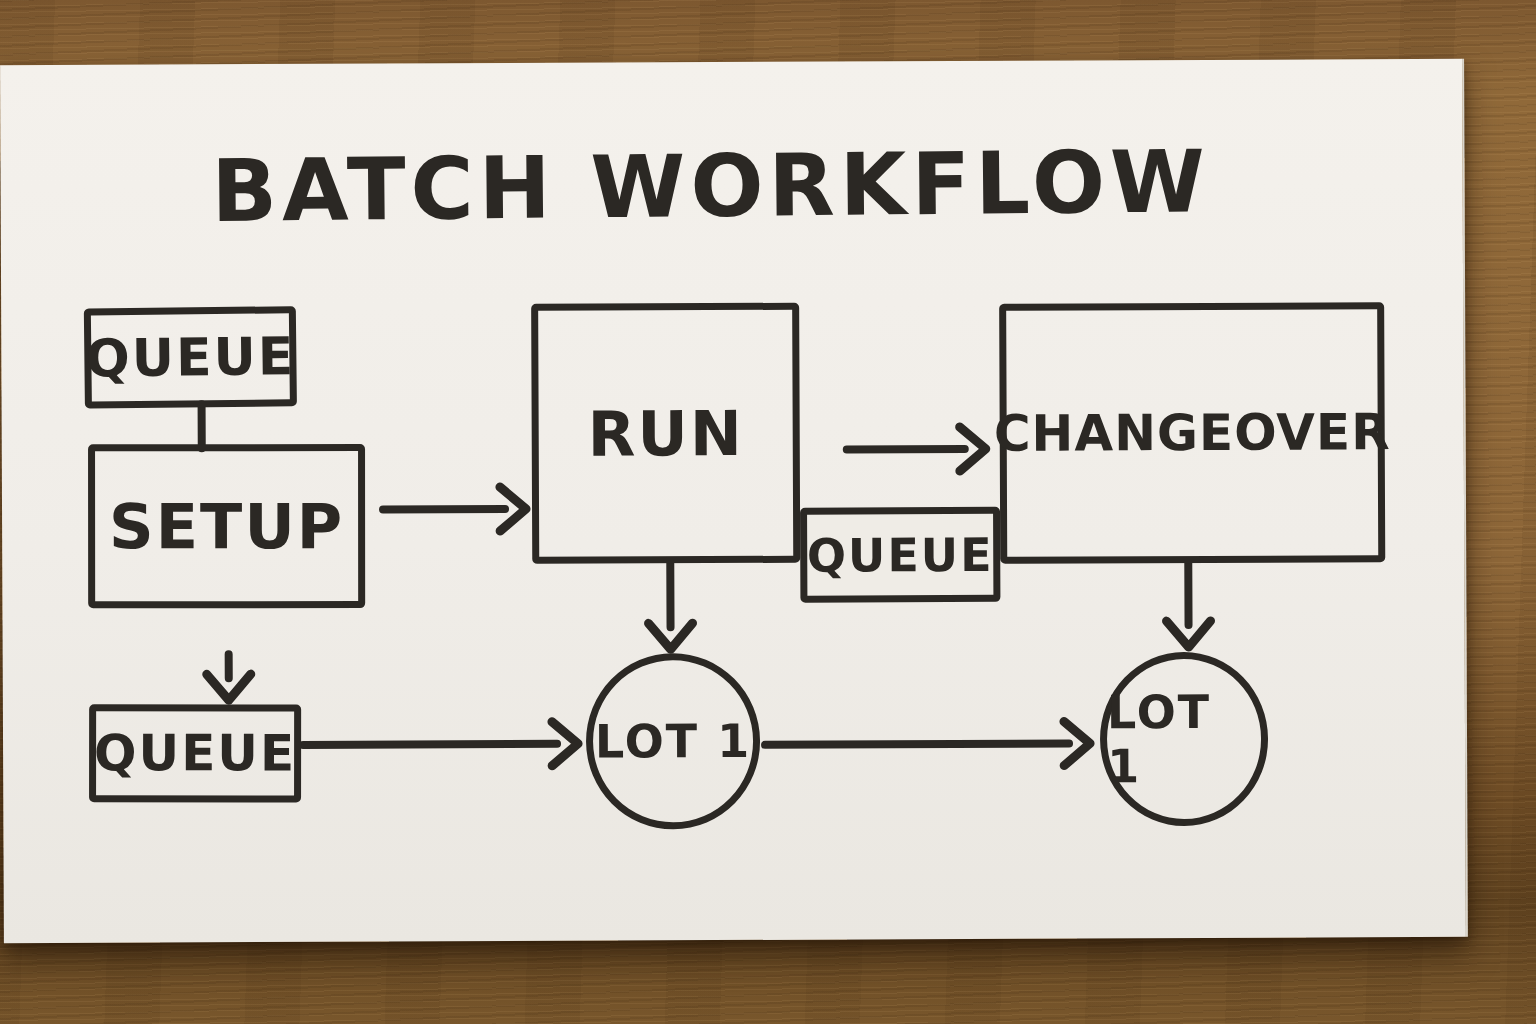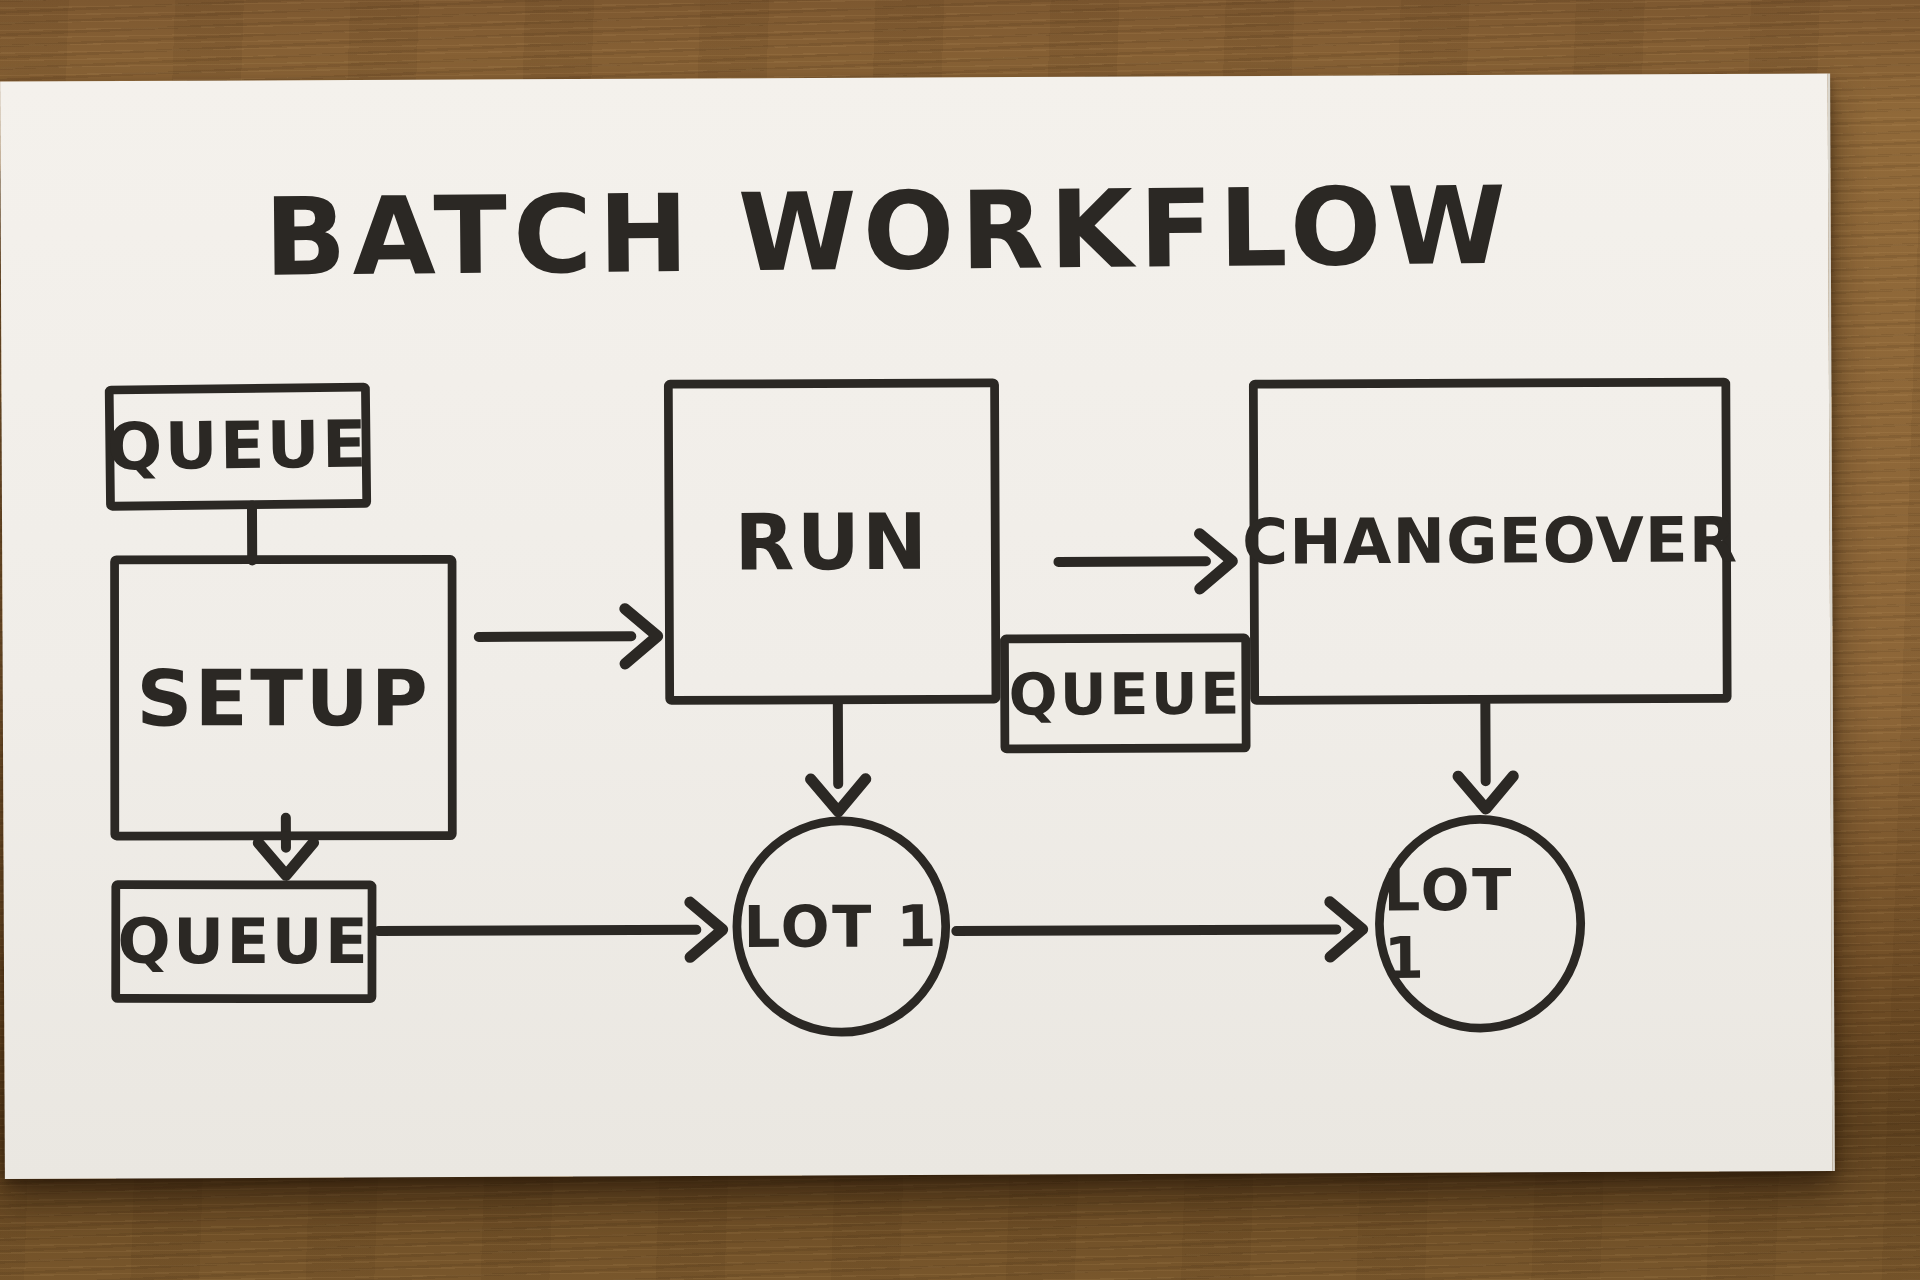--- a/index.html
+++ b/index.html
@@ -78,21 +78,21 @@
     display: flex;
     align-items: center;
     justify-content: center;
     font-weight: bold;
     color: #2b2824;
     letter-spacing: 2px;
     background: transparent;
   }
 
   #queue-top      { left: 83px;  top: 243px; width: 212px; height: 100px; font-size: 52px; transform: rotate(-0.4deg); }
-  #setup          { left: 86px;  top: 380px; width: 277px; height: 228px; font-size: 62px; transform: rotate(0.2deg); }
+  #setup          { left: 86px;  top: 380px; width: 277px; height: 164px; font-size: 62px; transform: rotate(0.2deg); }
   #run            { left: 530px; top: 241px; width: 268px; height: 260px; font-size: 62px; }
   #changeover     { left: 998px; top: 243px; width: 385px; height: 260px; font-size: 50px; letter-spacing: 1px; }
   #queue-mid      { left: 798px; top: 446px; width: 200px; height: 95px;  font-size: 46px; background: #efece6; }
   #queue-bottom   { left: 86px;  top: 640px; width: 212px; height: 98px;  font-size: 50px; transform: rotate(0.3deg); }
   #lot1-a         { left: 583px; top: 591px; width: 174px; height: 176px; font-size: 46px; }
   #lot1-b         { left: 1097px;top: 592px; width: 168px; height: 174px; font-size: 46px; }
 
   .connectors {
     position: absolute;
     inset: 0;

